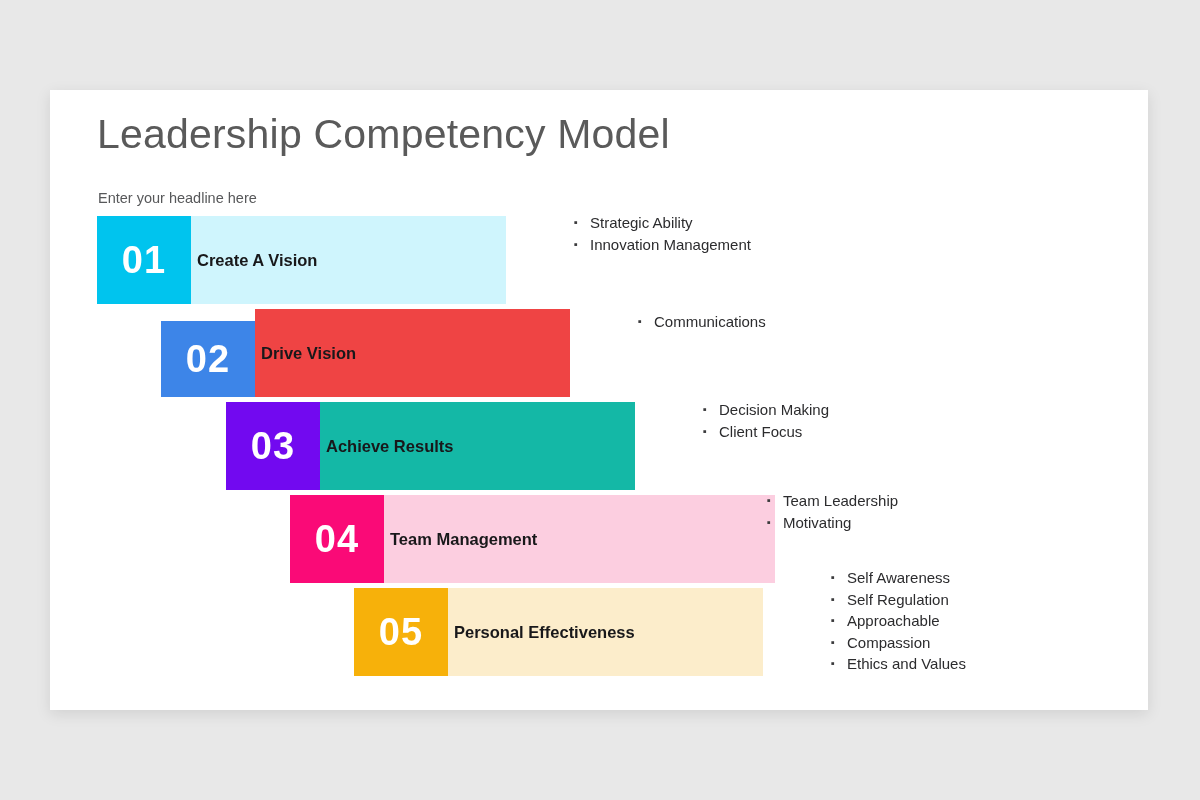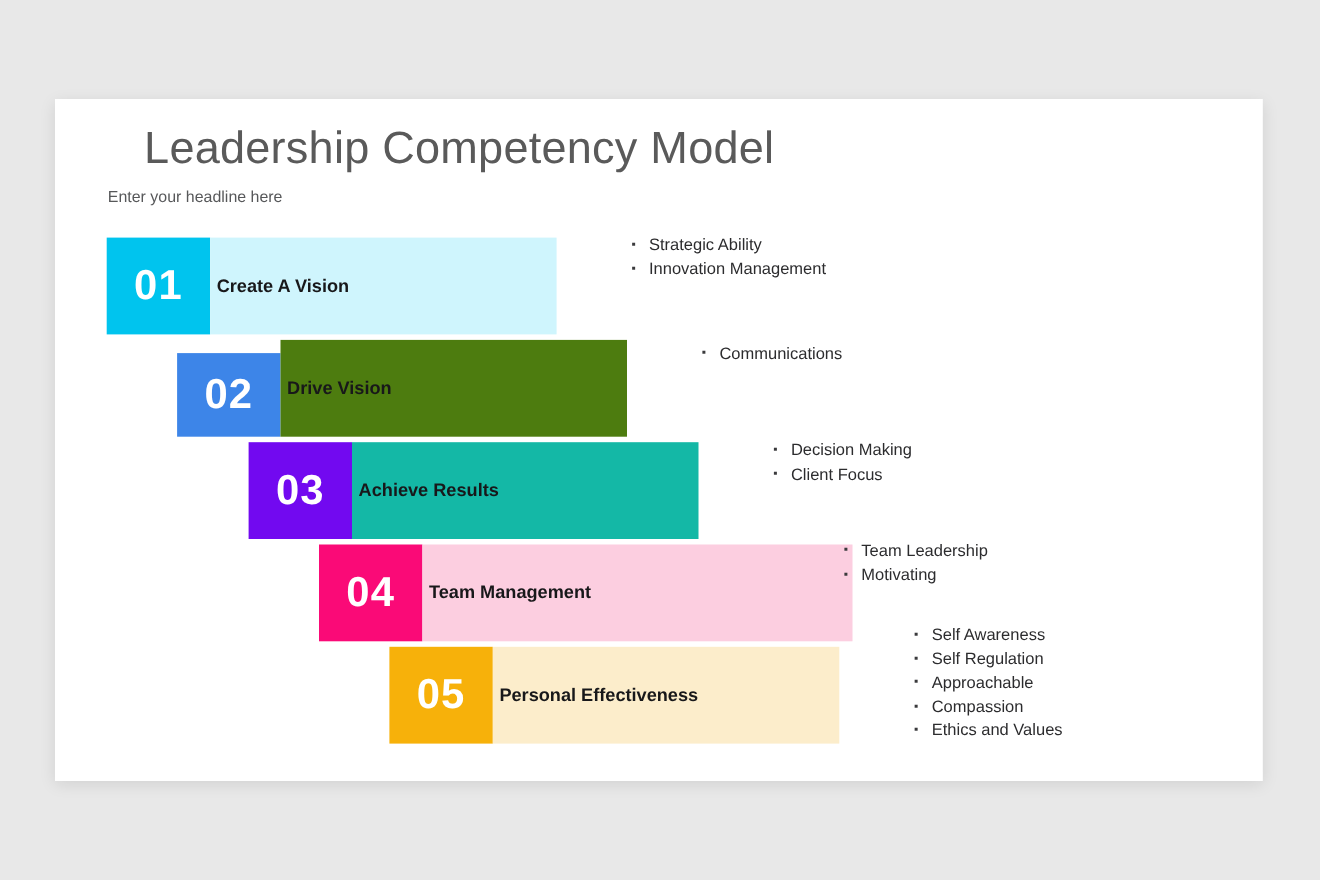--- a/index.html
+++ b/index.html
@@ -26,27 +26,26 @@
 
   #page-title {
     position: absolute;
     left: 47px;
     top: 21px;
     font-size: 41px;
     font-weight: 400;
     color: #5a5a5a;
     letter-spacing: 0.2px;
     white-space: nowrap;
-    margin-left: 34px;
   }
 
   #page-subtitle {
     position: absolute;
     left: 48px;
-    top: 82px;
+    top: 100px;
     font-size: 14.5px;
     color: #57585a;
     white-space: nowrap;
   }
 
   .step-row {
     position: absolute;
     height: 88px;
   }
 
@@ -153,21 +152,21 @@
         <span>Innovation Management</span>
       </div>
     </div>
   </div>
 
   <div class="step-row" id="step-row-2">
     <div class="step-bar">
       <div class="step-number-box" style="background: rgb(61, 133, 232); margin-top: 12px;">
         <span>02</span>
       </div>
-      <div class="step-label-box" style="background: #4d7c0f; text-align: right;">
+      <div class="step-label-box" style="background: #ef4444; text-align: right;">
         <span>Drive Vision</span>
       </div>
     </div>
     <div class="bullet-group">
       <div class="bullet-item">
         <span class="bullet-marker">▪</span>
         <span>Communications</span>
       </div>
     </div>
   </div>

